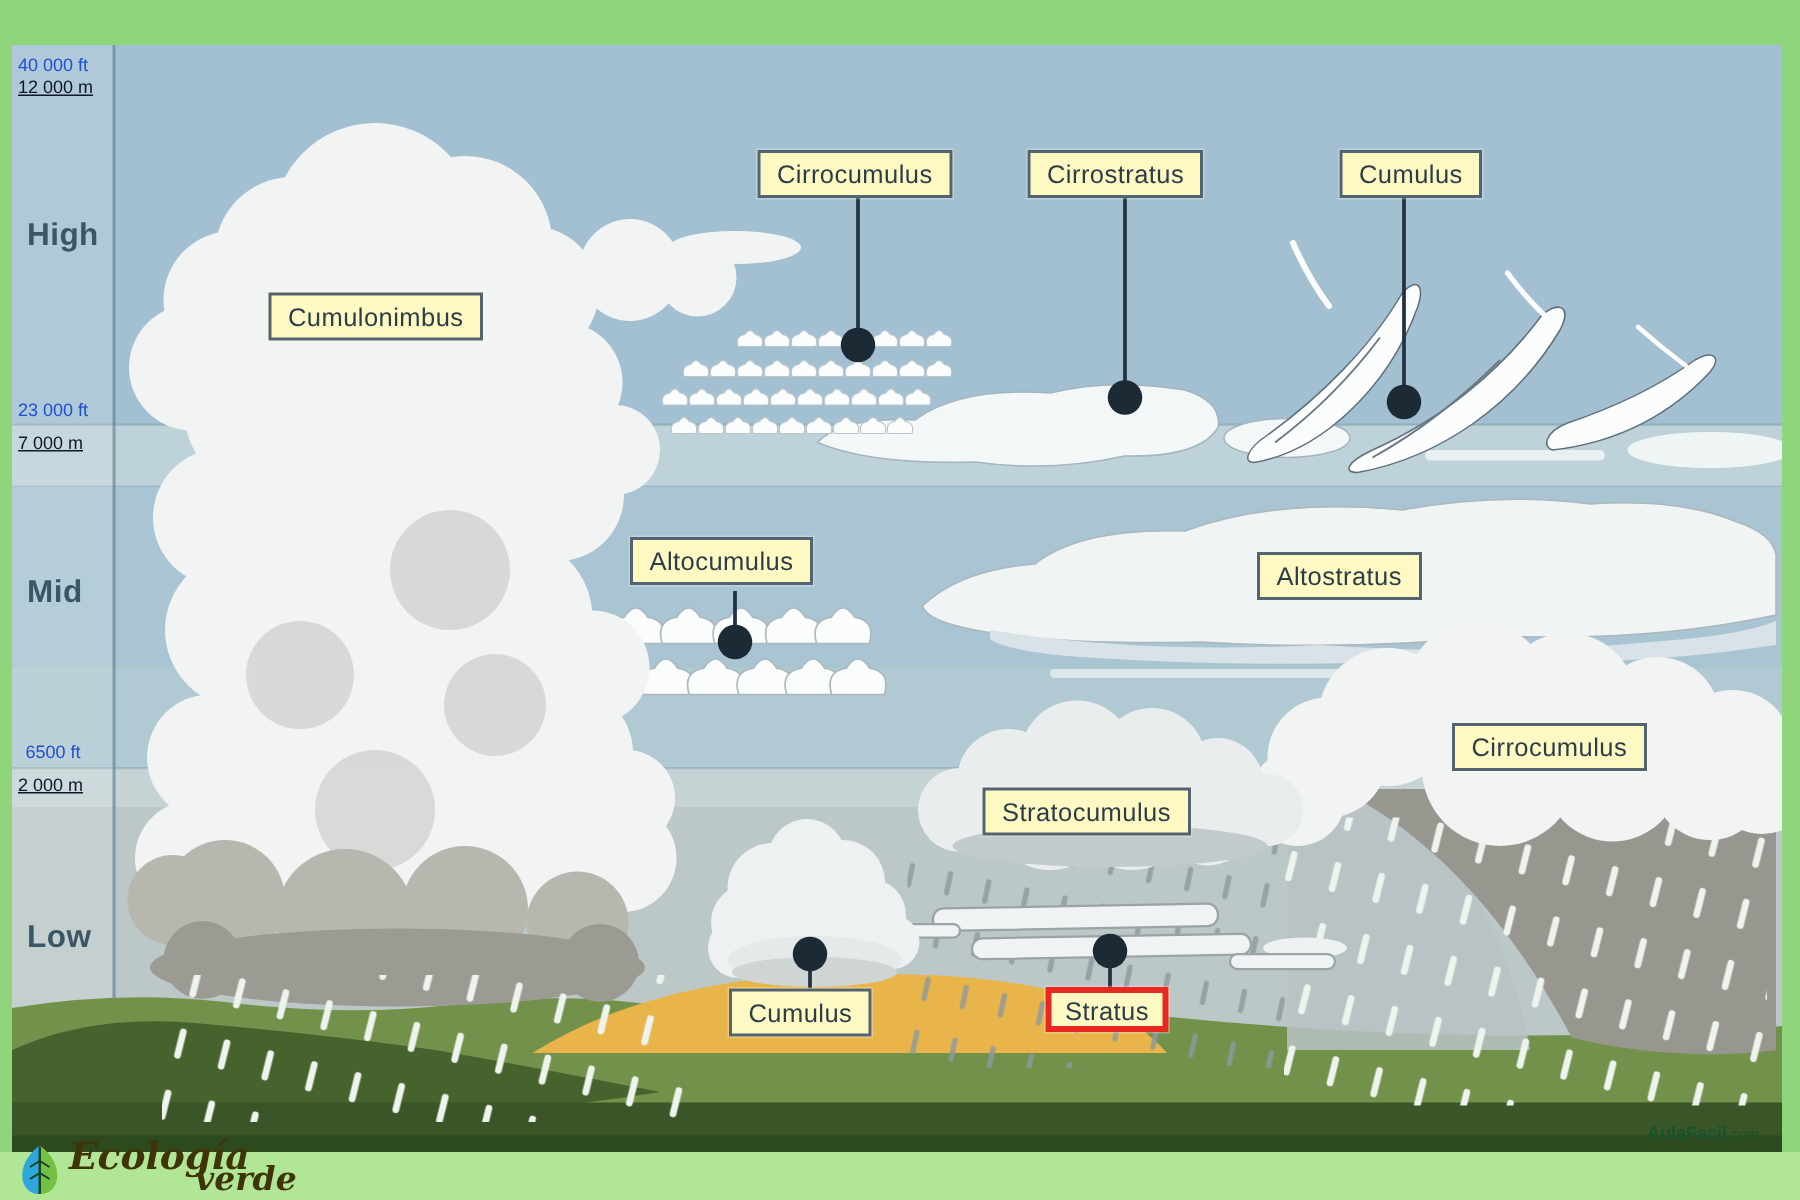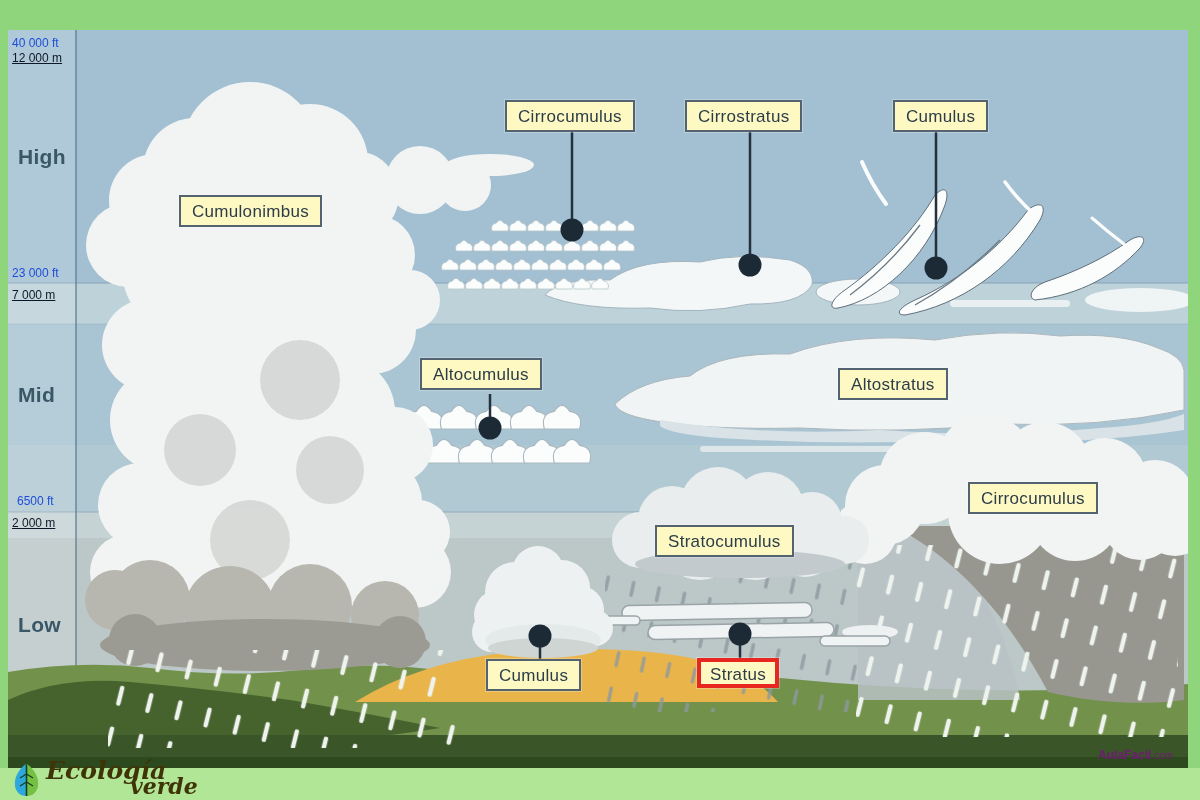--- a/index.html
+++ b/index.html
@@ -23,21 +23,21 @@
   .alt-ft,.alt-m,.alt-zone{position:absolute;z-index:25;left:12px;white-space:nowrap;}
   .alt-ft{font-size:12px;color:#1d4ed8;}
   .alt-m{font-size:12px;color:#0f172a;text-decoration:underline;}
   .alt-zone{font-size:21px;color:#3a5767;font-weight:600;left:18px;letter-spacing:.3px;}
   
   .logo{position:absolute;left:12px;top:758px;z-index:40;display:flex;align-items:flex-end;}
   .logo-leaf{width:30px;height:36px;margin-right:4px;margin-top:2px;}
   .logo-words{position:relative;width:170px;height:40px;color:#3f3408;}
   .logo-w1{position:absolute;left:0;top:0;font-family:"DejaVu Serif",serif;font-style:italic;font-weight:bold;font-size:25px;line-height:1;}
   .logo-w2{position:absolute;left:84px;top:17px;font-family:"DejaVu Serif",serif;font-style:italic;font-weight:bold;font-size:22px;line-height:1;}
-  .credit{position:absolute;left:1098px;top:748px;z-index:40;color:#701a75;font-size:12px;font-weight:bold;}
+  .credit{position:absolute;left:1098px;top:748px;z-index:40;color:#14532d;font-size:12px;font-weight:bold;}
   .credit .suffix{font-size:10px;font-weight:normal;}
 </style>
 </head>
 <body>
 
 <svg class="scene-svg" viewBox="8 30 1180 738" xmlns="http://www.w3.org/2000/svg">
   <defs>
     <pattern id="rw" width="30" height="42" patternUnits="userSpaceOnUse" patternTransform="rotate(14)">
       <line x1="15" y1="8" x2="15" y2="24" stroke="#eef3ee" stroke-width="4.5" stroke-linecap="round"></line>
     </pattern>

